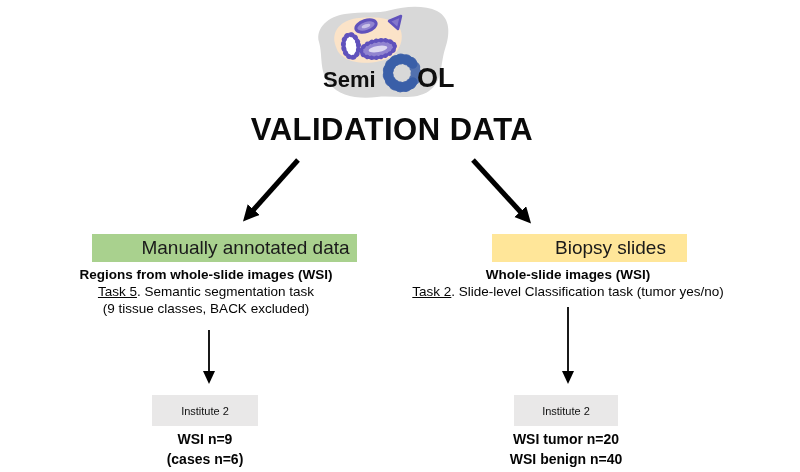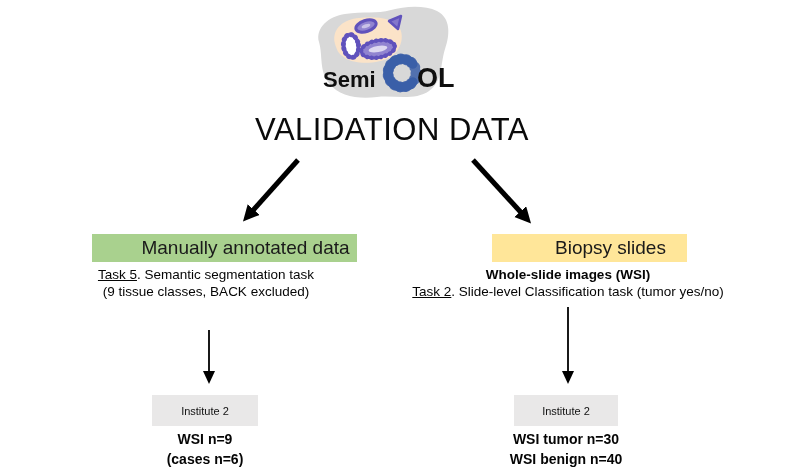--- a/index.html
+++ b/index.html
@@ -10,21 +10,21 @@
     font-family:"Liberation Sans", sans-serif;
     color:#000;
     overflow:hidden;
   }
   .abs{position:absolute;}
 
   
   .title{
     top:112px;left:0;width:784px;
     text-align:center;
-    font-size:31px;font-weight:normal;
+    font-size:31px;font-weight:bold;
     letter-spacing:.5px;
     color:#0a0a0a;
   }
 
   
   .hdr-box{
     display:flex;align-items:center;justify-content:center;
     font-size:19px;color:#1a1a1a;padding-left:42px;
   }
   .hdr-green{left:92px;top:234px;width:223px;height:28px;background:var(--green-box,#a9d18e);}
@@ -106,20 +106,21 @@
     <line x1="298" y1="160" x2="247" y2="217" stroke="#000" stroke-width="5" marker-end="url(#headThick)"></line>
     <line x1="473" y1="160" x2="527" y2="219" stroke="#000" stroke-width="5" marker-end="url(#headThick)"></line>
     <line x1="209" y1="330" x2="209" y2="382" stroke="#000" stroke-width="1.8" marker-end="url(#headThin)"></line>
     <line x1="568" y1="307" x2="568" y2="382" stroke="#000" stroke-width="1.8" marker-end="url(#headThin)"></line>
   </svg>
 
   <div class="abs hdr-box hdr-green">
     <span>Manually annotated data</span>
   </div>
   <div class="abs desc desc-left">
+    <div class="bold">Regions from whole-slide images (WSI)</div>
     <div><span class="underline">Task 5</span><span>. Semantic segmentation task</span></div>
     <div>(9 tissue classes, BACK excluded)</div>
   </div>
   <div class="abs inst-box inst-left">
     <span>Institute 2</span>
   </div>
   <div class="abs stats stats-left">
     <div>WSI n=9</div>
     <div>(cases n=6)</div>
   </div>
@@ -128,17 +129,17 @@
     <span>Biopsy slides</span>
   </div>
   <div class="abs desc desc-right">
     <div class="bold">Whole-slide images (WSI)</div>
     <div><span class="underline">Task 2</span><span>. Slide-level Classification task (tumor yes/no)</span></div>
   </div>
   <div class="abs inst-box inst-right">
     <span>Institute 2</span>
   </div>
   <div class="abs stats stats-right">
-    <div>WSI tumor n=30</div>
+    <div>WSI tumor n=20</div>
     <div>WSI benign n=40</div>
   </div>
 
 </div>
 
 </body></html>

